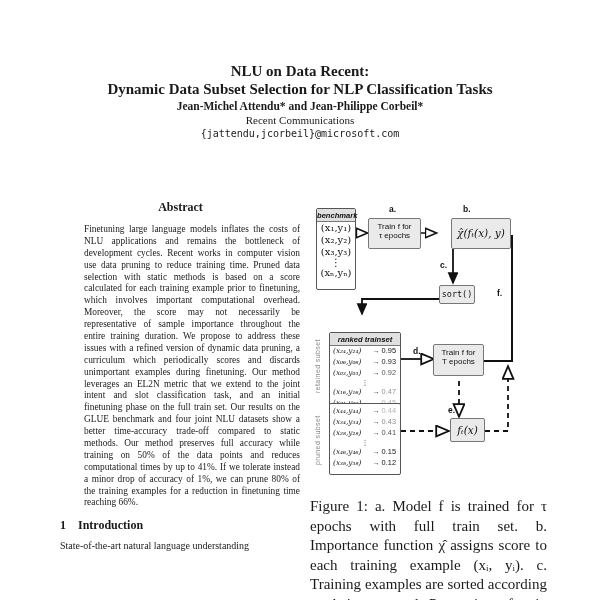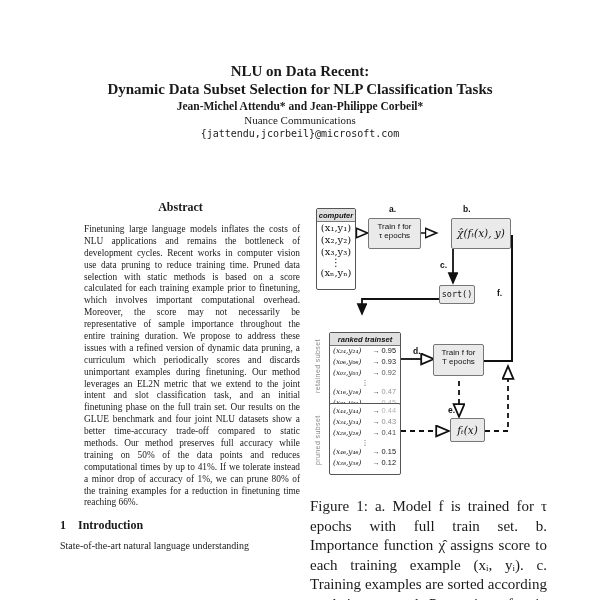--- a/index.html
+++ b/index.html
@@ -44,21 +44,21 @@
 </style>
 </head>
 <body>
 
 <div class="header">
   <div class="title">
     <div>NLU on Data Recent:</div>
     <div>Dynamic Data Subset Selection for NLP Classification Tasks</div>
   </div>
   <div class="authors">Jean-Michel Attendu* and  Jean-Philippe Corbeil*</div>
-  <div class="affil">Nuance Communications</div>
+  <div class="affil">Recent Communications</div>
   <div class="email">{jattendu,jcorbeil}@microsoft.com</div>
 </div>
 
 <div class="leftcol">
   <div class="abs-head">Abstract</div>
   <div class="abs-body">Finetuning large language models inflates the costs of NLU applications and remains the bottleneck of development cycles. Recent works in computer vision use data pruning to reduce training time. Pruned data selection with static methods is based on a score calculated for each training example prior to finetuning, which involves important computational overhead. Moreover, the score may not necessarily be representative of sample importance throughout the entire training duration. We propose to address these issues with a refined version of dynamic data pruning, a curriculum which periodically scores and discards unimportant examples during finetuning. Our method leverages an EL2N metric that we extend to the joint intent and slot classification task, and an initial finetuning phase on the full train set. Our results on the GLUE benchmark and four joint NLU datasets show a better time-accuracy trade-off compared to static methods. Our method preserves full accuracy while training on 50% of the data points and reduces computational times by up to 41%. If we tolerate instead a minor drop of accuracy of 1%, we can prune 80% of the training examples for a reduction in finetuning time reaching 66%.</div>
   <div class="sec-head">
     <span class="num">1</span><span>Introduction</span>
   </div>
   <div class="body-line">State-of-the-art natural language understanding</div>
@@ -90,21 +90,21 @@
       <path d="M174,161 L202,161 L202,36 L189,36" fill="none" stroke="#111" stroke-width="2" marker-end="url(#mSolid)"></path>
 
       <line x1="149" y1="181" x2="149" y2="215" stroke="#111" stroke-width="1.8" stroke-dasharray="5 4" marker-end="url(#mOpen)"></line>
 
       <line x1="91" y1="231" x2="137" y2="231" stroke="#111" stroke-width="1.8" stroke-dasharray="5 4" marker-end="url(#mOpen)"></line>
 
       <path d="M175,231 L198,231 L198,168" fill="none" stroke="#111" stroke-width="1.8" stroke-dasharray="5 4" marker-end="url(#mOpen)"></path>
     </svg>
 
     <div class="fbox white" style="left:6px;top:8px;width:40px;height:82px;">
-      <div class="listhead">computer</div>
+      <div class="listhead">benchmark</div>
       <div class="titem">(x₁,y₁)</div>
       <div class="titem">(x₂,y₂)</div>
       <div class="titem">(x₃,y₃)</div>
       <div class="titem" style="line-height:8px;">⋮</div>
       <div class="titem">(xₙ,yₙ)</div>
     </div>
 
     <div class="step" style="left:79px;top:4px;">a.</div>
     <div class="step" style="left:153px;top:4px;">b.</div>
     <div class="step" style="left:130px;top:60px;">c.</div>

